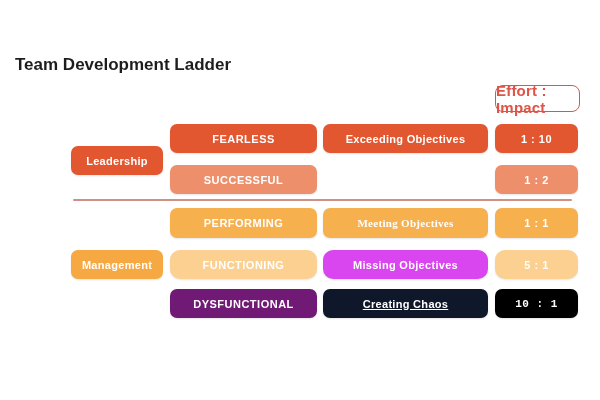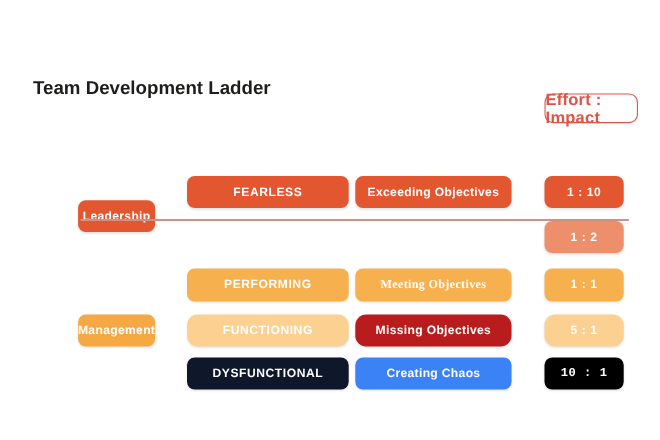--- a/index.html
+++ b/index.html
@@ -1,44 +1,43 @@
 <!DOCTYPE html>
 <html><head>
 <meta charset="utf-8">
 <style>
   html,body{margin:0;padding:0;background:#fff;}
   .canvas{
     position:relative;width:600px;height:400px;background:#ffffff;overflow:hidden;
     font-family:"Liberation Sans", sans-serif;
   }
   .page-title{
-    position:absolute;left:15px;top:55px;margin:15px;
+    position:absolute;left:15px;top:55px;margin:0;
     font-size:17px;font-weight:bold;letter-spacing:0px;color:#1d1d1b;
   }
   .badge{
     position:absolute;left:495px;top:85px;width:85px;height:27px;
     box-sizing:border-box;border:1.5px solid #df5448;border-radius:8px;
     display:flex;align-items:center;justify-content:center;
     font-size:15px;font-weight:bold;color:#df5448;letter-spacing:0.2px;
     background:#fff;
   }
   .box{
     position:absolute;height:29px;border-radius:7px;
     display:flex;align-items:center;justify-content:center;
     color:#ffffff;font-weight:bold;font-size:11px;letter-spacing:0.5px;
     box-shadow:0 1px 2px rgba(0,0,0,0.10);
     white-space:nowrap;
-    margin-top:36px;
   }
   .col-level{left:170px;width:147px;}
-  .col-outcome{left:323px;width:142px;letter-spacing:0.3px;}
-  .col-ratio{left:495px;width:72px;}
+  .col-outcome{left:323px;width:165px;letter-spacing:0.3px;}
+  .col-ratio{left:495px;width:83px;}
   .row-0{top:124px;} .row-1{top:165px;} .row-2{top:208px;height:30px;}
   .row-3{top:250px;border-radius:10px;} .row-4{top:289px;}
-  .group-label{left:71px;width:70px;letter-spacing:0.3px;}
+  .group-label{left:71px;width:92px;letter-spacing:0.3px;}
   .group-0{top:146px;} .group-1{top:250px;}
   .divider{
     position:absolute;left:73px;top:199px;width:499px;height:2px;
     background:#ce9183;border-radius:1px;
   }
 </style>
 </head>
 <body>
 
 <div class="canvas">
@@ -49,27 +48,28 @@
 
   <div class="box group-label group-0" style="background: rgb(226, 86, 48);">Leadership</div>
   <div class="box group-label group-1" style="background: rgb(246, 169, 66);">Management</div>
 
   <div class="divider" style="background: rgb(206, 145, 131);"></div>
 
   <div class="box col-level row-0" style="background: rgb(226, 86, 48);">FEARLESS</div>
   <div class="box col-outcome row-0" style="background: rgb(226, 86, 48);">Exceeding Objectives</div>
   <div class="box col-ratio row-0" style="background: rgb(226, 86, 48);">1 : 10</div>
 
+  <div class="box col-level row-1" style="background: rgb(238, 143, 108);">SUCCESSFUL</div>
   <div class="box col-ratio row-1" style="background: rgb(238, 143, 108);">1 : 2</div>
 
   <div class="box col-level row-2" style="background: rgb(247, 176, 78);">PERFORMING</div>
   <div class="box col-outcome row-2" style="background: rgb(247, 176, 78); font-family: Liberation Serif, serif;">Meeting Objectives</div>
   <div class="box col-ratio row-2" style="background: rgb(247, 176, 78);">1 : 1</div>
 
   <div class="box col-level row-3" style="background: rgb(251, 208, 145);">FUNCTIONING</div>
-  <div class="box col-outcome row-3" style="background: #b91c1c;">Missing Objectives</div>
+  <div class="box col-outcome row-3" style="background: #d946ef;">Missing Objectives</div>
   <div class="box col-ratio row-3" style="background: rgb(251, 208, 145);">5 : 1</div>
 
-  <div class="box col-level row-4" style="background: #0f172a;">DYSFUNCTIONAL</div>
-  <div class="box col-outcome row-4" style="background: #3b82f6;">Creating Chaos</div>
+  <div class="box col-level row-4" style="background: #701a75;">DYSFUNCTIONAL</div>
+  <div class="box col-outcome row-4" style="background: #0f172a; text-decoration: underline;">Creating Chaos</div>
   <div class="box col-ratio row-4" style="background: #000000; font-family: Liberation Mono, monospace;">10 : 1</div>
 
 </div>
 
 </body></html>

